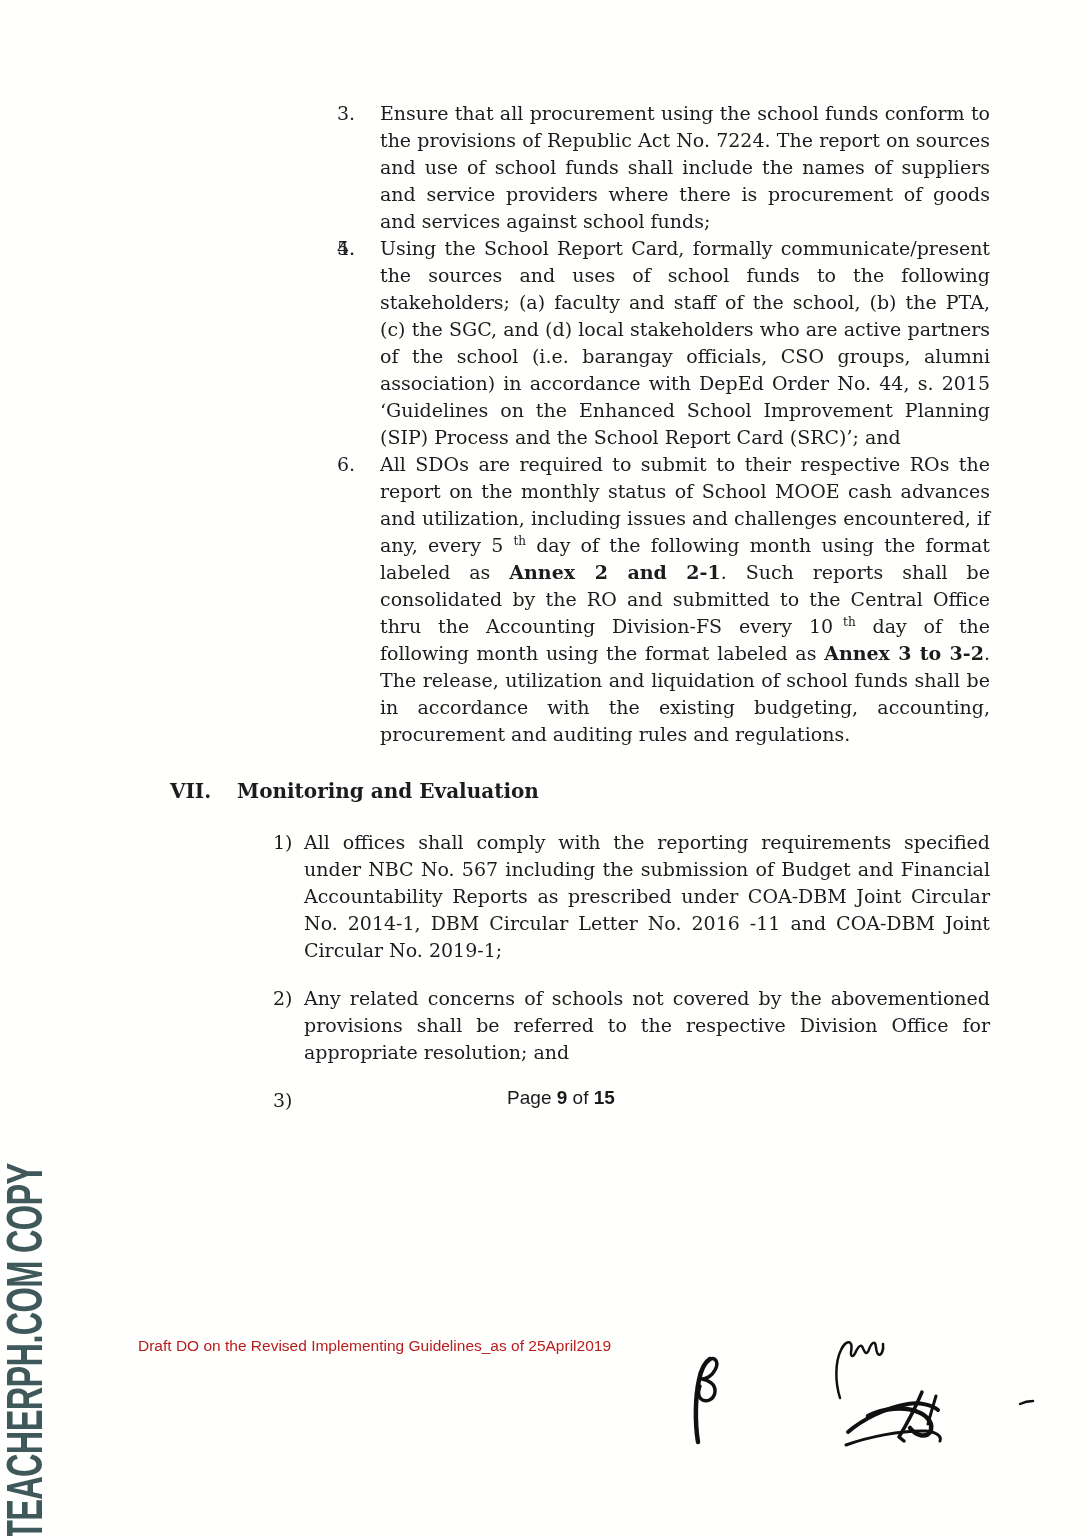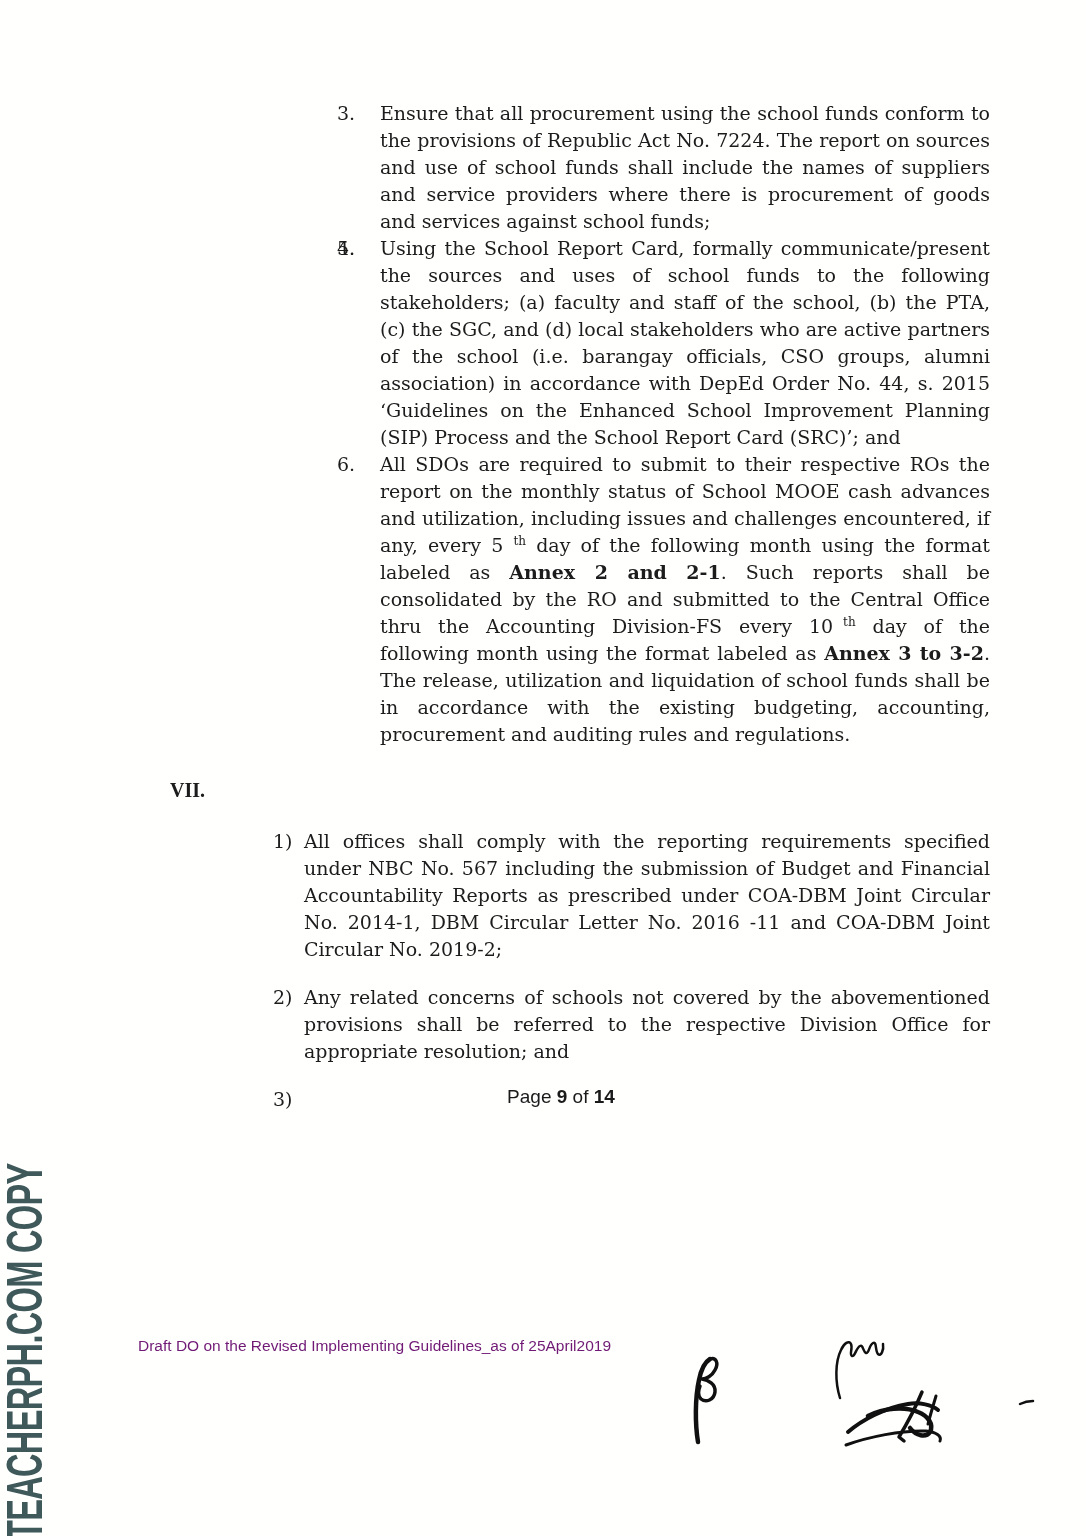--- a/index.html
+++ b/index.html
@@ -37,21 +37,20 @@
   .it  { }
   .b   { font-weight: bold; }
   .sup { font-size: 12px; vertical-align: super; line-height: 0; margin-left: 10px; }
 
   
   .section-heading {
     display: flex;
     margin: 31px 0 12px 170px;
     font-size: 20px;
     font-weight: bold;
-    font-family: Liberation Serif, serif;
   }
   .section-heading .sec-num { width: 67px; }
 
   
   .sub-list {
     margin-left: 273px;
     width: 717px;
     font-size: 19px;
     line-height: 27px;
   }
@@ -74,21 +73,21 @@
     font-size: 19px;
     color: #1a1a1a;
   }
 
   
   .footnote {
     position: absolute;
     left: 138px; top: 1337px;
     font-family: "Liberation Sans", sans-serif;
     font-size: 15.5px;
-    color: #701a75;
+    color: #b91c1c;
   }
 
   
   .watermark {
     position: absolute;
     left: -4px; top: 1540px;
     transform-origin: 0 0;
     transform: rotate(-90deg) scaleX(0.65);
     font-family: "Liberation Sans", sans-serif;
     font-weight: bold;
@@ -132,35 +131,36 @@
       <span class="num">5.</span><span>Using the School Report Card, formally communicate/present the sources and uses of school funds to the following stakeholders; (a) faculty and staff of the school, (b) the PTA, (c) the SGC, and (d) local stakeholders who are active partners of the school (i.e. barangay officials, CSO groups, alumni association) in accordance with DepEd Order No. 44, s. 2015 </span><span class="it">‘Guidelines on the Enhanced School Improvement Planning (SIP) Process and the School Report Card (SRC)’</span><span>; and</span>
     </div>
 
     <div class="item">
       <span class="num">6.</span><span>All SDOs are required to submit to their respective ROs the report on the monthly status of School MOOE cash advances and utilization, including issues and challenges encountered, if any, every 5</span><span class="sup">th</span><span> day of the following month using the format labeled as </span><span class="b">Annex 2 and 2-1</span><span>. Such reports shall be consolidated by the RO and submitted to the Central Office thru the Accounting Division-FS every 10</span><span class="sup">th</span><span> day of the following month using the format labeled as </span><span class="b">Annex 3 to 3-2</span><span>. The release, utilization and liquidation of school funds shall be in accordance with the existing budgeting, accounting, procurement and auditing rules and regulations.</span>
     </div>
   </div>
 
   <div class="section-heading">
     <span class="sec-num">VII.</span>
+    <span>Monitoring and Evaluation</span>
   </div>
 
   <div class="sub-list">
     <div class="sub-item first">
-      <span class="num">1)</span><span>All offices shall comply with the reporting requirements specified under NBC No. 567 including the submission of Budget and Financial Accountability Reports as prescribed under COA-DBM Joint Circular No. 2014-1, DBM Circular Letter No. 2016 -11 and COA-DBM Joint Circular No. 2019-2;</span>
+      <span class="num">1)</span><span>All offices shall comply with the reporting requirements specified under NBC No. 567 including the submission of Budget and Financial Accountability Reports as prescribed under COA-DBM Joint Circular No. 2014-1, DBM Circular Letter No. 2016 -11 and COA-DBM Joint Circular No. 2019-1;</span>
     </div>
     <div class="sub-item">
       <span class="num">2)</span><span>Any related concerns of schools not covered by the abovementioned provisions shall be referred to the respective Division Office for appropriate resolution; and</span>
     </div>
     <div class="sub-item">
       <span class="num">3)</span>
     </div>
   </div>
 
-  <div class="page-indicator"><span>Page </span><span class="b">9</span><span> of </span><span class="b">14</span></div>
+  <div class="page-indicator"><span>Page </span><span class="b">9</span><span> of </span><span class="b">15</span></div>
 
   <div class="footnote">Draft DO on the Revised Implementing Guidelines_as of 25April2019</div>
 
   <svg class="signatures" viewBox="660 1320 400 140" xmlns="http://www.w3.org/2000/svg">
 
     <g>
       <path d="M698,1442 C695,1424 695,1398 699,1380 C701,1370 705,1362 710,1359" stroke-width="4.5"></path>
       <path d="M710,1359 C716,1357 719,1363 715,1370 C712,1376 706,1379 702,1379 C708,1380 716,1384 715,1392 C714,1400 706,1403 701,1399 C698,1396 698,1391 700,1386" stroke-width="3.5"></path>
     </g>
 

